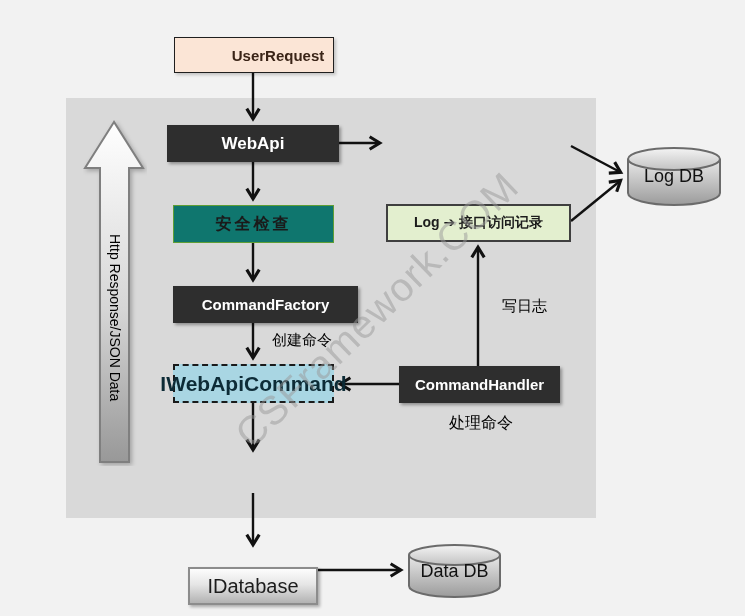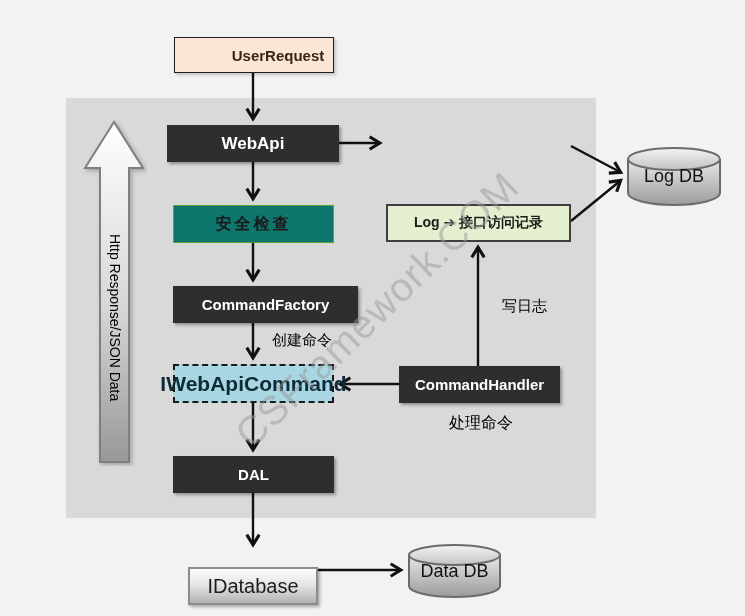--- a/index.html
+++ b/index.html
@@ -115,21 +115,20 @@
   <div class="node green" style="left:173px; top:205px; width:161px; height:38px;">安全检查</div>
 
   <div class="node lightgreen" style="left:386px; top:204px; width:185px; height:38px;">Log ➔ 接口访问记录</div>
 
   <div class="node dark" style="left:173px; top:286px; width:185px; height:37px;">CommandFactory</div>
 
   <div class="node blue" style="left:173px; top:364px; width:161px; height:39px;">IWebApiCommand</div>
 
   <div class="node dark" style="left:399px; top:366px; width:161px; height:37px;">CommandHandler</div>
 
-  <div class="node dark" style="left:173px; top:456px; width:161px; height:37px;">DAL</div>
 
   <div class="node graybox" style="left:188px; top:551px; width:130px; height:38px;margin-top:16px;">IDatabase</div>
 
   <div class="edge-label" style="left:272px; top:331px;">创建命令</div>
   <div class="edge-label" style="left:502px; top:297px;">写日志</div>
   <div class="edge-label" style="left:449px; top:413px; font-size:16px;">处理命令</div>
 
   <div class="cyl" style="left:626px; top:146px; width:96px; height:61px;">
     <svg width="96" height="61">
       <defs>

